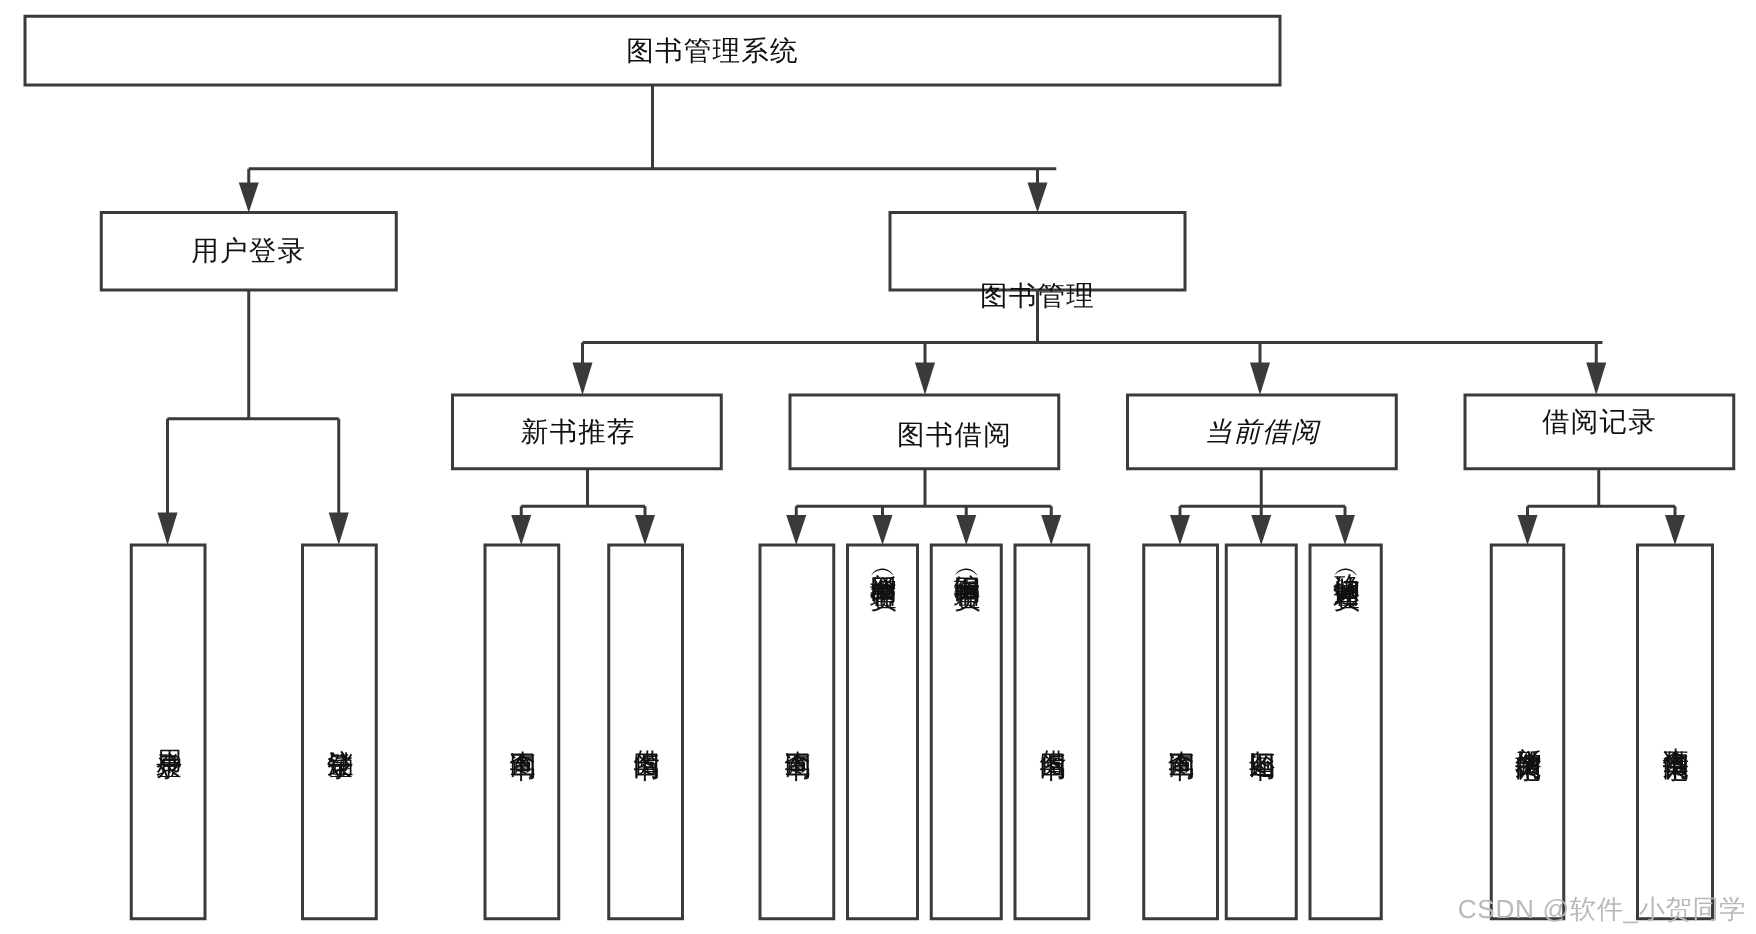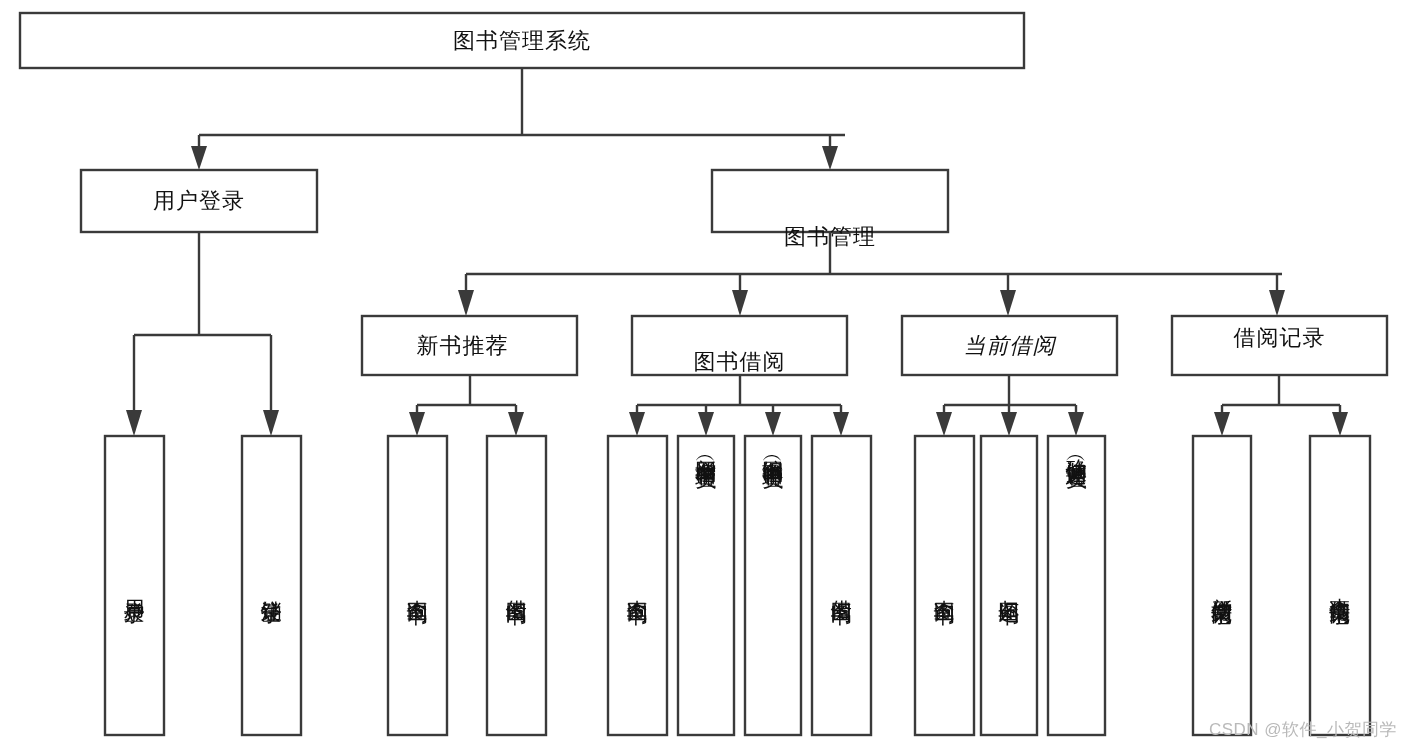--- a/index.html
+++ b/index.html
@@ -68,21 +68,21 @@
     letter-spacing: 1px;
     color: #111111;
     white-space: nowrap;
     pointer-events: none;
   }
   .watermark {
     position: absolute;
     right: 8px;
     bottom: 6px;
     font-family: "Liberation Sans", "DejaVu Sans", sans-serif;
-    font-size: 17px;
+    font-size: 21px;
     color: #b9b9b9;
     letter-spacing: 0.5px;
     white-space: nowrap;
   }
 </style>
 </head>
 <body>
 
 <div id="diagram-root">
 
@@ -179,29 +179,29 @@
     <rect class="node-rect" x="678" y="436" width="56" height="299"></rect>
     <rect class="node-rect" x="745" y="436" width="56" height="299"></rect>
     <rect class="node-rect" x="812" y="436" width="59" height="299"></rect>
     <rect class="node-rect" x="915" y="436" width="59" height="299"></rect>
     <rect class="node-rect" x="981" y="436" width="56" height="299"></rect>
     <rect class="node-rect" x="1048" y="436" width="57" height="299"></rect>
     <rect class="node-rect" x="1193" y="436" width="58" height="299"></rect>
     <rect class="node-rect" x="1310" y="436" width="60" height="299"></rect>
   </svg>
 
-  <div class="horiz-label-box" style="left:20px; top:13px; width:1004px; height:55px;">图书管理系统</div>
+  <div class="horiz-label-box" style="left:20px; top:13px; width:1004px; height:55px;padding-left:48px;">图书管理系统</div>
 
   <div class="horiz-label-box" style="left:81px; top:170px; width:236px; height:62px;">用户登录</div>
 
   <div class="horiz-label-box" style="left:712px; top:170px; width:236px; height:62px;margin-top:36px;">图书管理</div>
 
   <div class="horiz-label-box" style="left:362px; top:316px; width:201px; height:59px;">新书推荐</div>
 
-  <div class="horiz-label-box" style="left:632px; top:332px; width:215px; height:59px;">图书借阅</div>
+  <div class="horiz-label-box" style="left:632px; top:318px; width:215px; height:59px;padding-left:24px;">图书借阅</div>
 
   <div class="horiz-label-box" style="left:902px; top:316px; width:215px; height:59px;font-style:italic;">当前借阅</div>
 
   <div class="horiz-label-box" style="left:1172px; top:316px; width:215px; height:44px;">借阅记录</div>
 
   <div class="vert-label-box" style="left:105px; top:436px; width:59px; height:299px;">用户登录</div>
 
   <div class="vert-label-box" style="left:242px; top:436px; width:59px; height:299px;">注销登录</div>
 
   <div class="vert-label-box" style="left:388px; top:436px; width:59px; height:299px;">查询图书</div>

